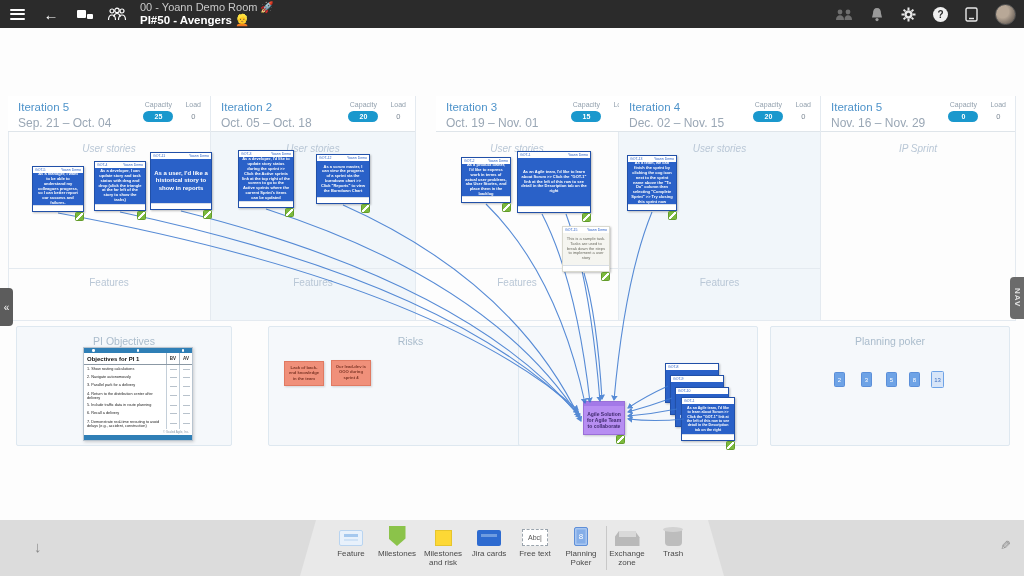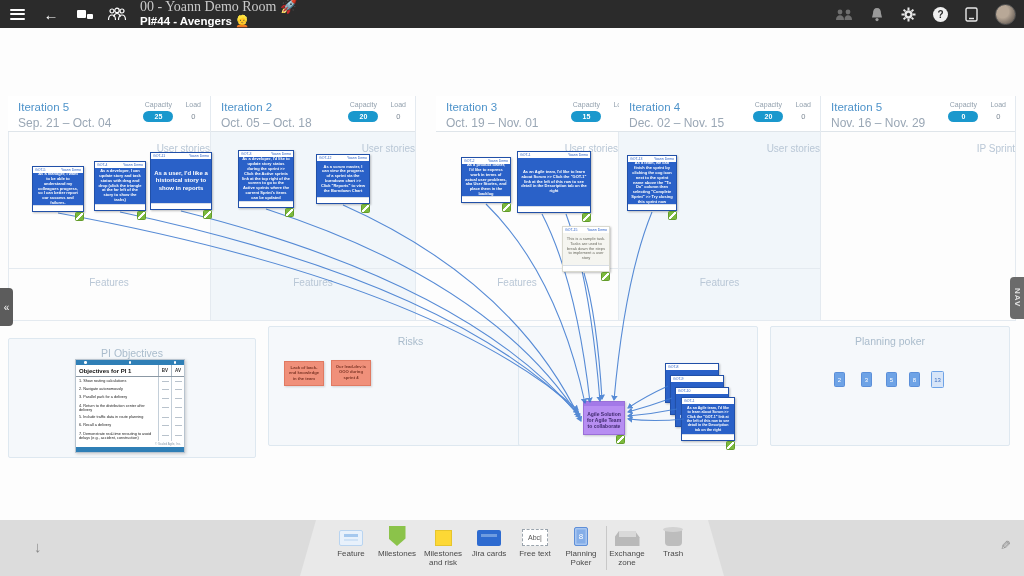--- a/index.html
+++ b/index.html
@@ -12,21 +12,21 @@
   .tb-btn { display:flex; align-items:center; justify-content:center; height:28px; cursor:pointer; }
   .hamburger { width:34px; }
   .hamburger .bars { width:15px; height:11px; display:flex; flex-direction:column; justify-content:space-between; }
   .hamburger .bars i { display:block; height:2px; background:#fff; border-radius:1px; }
   .backarrow { width:34px; color:#fff; font-size:15px; font-weight:bold; }
   .boardicon { width:34px; position:relative; }
   .boardicon .b1 { width:9px; height:8px; background:#fff; border-radius:1px; display:inline-block; }
   .boardicon .b2 { width:6px; height:5px; background:#fff; border-radius:1px; display:inline-block; margin-left:1px; margin-top:4px; }
   .peopleicon { width:30px; }
   .titles { margin-left:8px; line-height:1.15; }
-  .titles .room { font-size:14px; color:#c9c9c9;font-family:Liberation Serif, serif; }
+  .titles .room { font-size:11px; color:#c9c9c9; }
   .titles .board { font-size:11.5px; color:#fff; font-weight:bold; }
   .tb-right { margin-left:auto; display:flex; align-items:center; gap:17px; padding-right:8px; }
   .helpicon { width:15px; height:15px; border-radius:50%; background:#efefef; color:#2b2b2b;
               font-size:10px; font-weight:bold; display:flex; align-items:center; justify-content:center; }
   .avatar { width:21px; height:21px; border-radius:50%;
             background:radial-gradient(circle at 35% 35%, #b8a897 0 35%, #7d7268 70%, #55493f 100%);
             border:1px solid #555; }
 
   
   .board-line { position:absolute; background:#e4eaf0; z-index:1; }
@@ -35,21 +35,21 @@
   .iter-head { position:absolute; top:96px; height:36px; background:#fff; border-bottom:1px solid #dfe5ea;
                display:flex; justify-content:space-between; padding:5px 9px 0 10px; z-index:2; }
   .iter-name { font-size:11.5px; color:#4e93ca; }
   .iter-dates { font-size:12px; color:#9aa7b5; margin-top:3px; }
   .iter-metrics { display:flex; gap:12px; text-align:center; }
   .metric-label { font-size:7px; color:#93a1ae; }
   .cap-pill { width:30px; height:11px; border-radius:6px; background:#1a98cd; color:#fff;
               font-size:7px; font-weight:bold; line-height:11px; text-align:center; margin-top:3px; cursor:pointer; }
   .load-val { font-size:7.5px; color:#7c8894; margin-top:4px; }
 
-  .lane-label { position:absolute; top:143px; text-align:right; font-size:10px; color:#b9c7d6; z-index:2; }
+  .lane-label { position:absolute; top:143px; text-align:center; font-size:10px; color:#b9c7d6; z-index:2;font-style:italic; }
   .feat-label { position:absolute; top:277px; text-align:center; font-size:10px; color:#b9c7d6; z-index:2; }
 
   
   .jcard { position:absolute; background:#2a61c8; border:1px solid #2150a8; box-shadow:1px 1px 2px rgba(0,0,0,.25);
            display:flex; flex-direction:column; z-index:6; cursor:pointer; }
   .jh { background:#fff; height:6px; display:flex; justify-content:space-between; align-items:center;
         padding:0 2px; font-size:3.5px; color:#2a61c8; overflow:hidden; flex:none; }
   .jb { flex:1; color:#fff; font-weight:bold; font-size:4px; line-height:1.2; text-align:center;
         padding:2px 3px; display:flex; align-items:center; justify-content:center; overflow:hidden; }
   .jf { background:#fff; height:6px; border-top:1px solid #d7dee8; font-size:3px; color:#9aa7b5;
@@ -68,21 +68,21 @@
   .s5 { left:316px; top:154px; width:54px; height:50px; }
   .s6 { left:461px; top:157px; width:50px; height:46px; }
   .s7 { left:517px; top:151px; width:74px; height:62px; }
   .s8 { left:627px; top:155px; width:50px; height:56px; }
   .stask { left:562px; top:226px; width:48px; height:46px; }
 
   
   .panel { position:absolute; top:326px; height:120px; background:#f5f8fb; border:1px solid #dee8f0;
            border-radius:2px; z-index:2; }
   .panel-title { position:absolute; top:8px; left:0; right:0; text-align:center; font-size:10.5px; color:#aabccc; }
-  .p1 { left:8px;   width:248px;margin-top:12px; }
+  .p1 { left:16px;   width:216px; }
   .p2 { left:268px; width:285px; }
   .p3 { left:518px; width:240px; }
   .p4 { left:770px; width:240px; }
 
   
   .doc { position:absolute; left:66px; top:20px; width:110px; height:94px; background:#fff;
          border:1px solid #b8c4cf; box-shadow:1px 1px 3px rgba(0,0,0,.18); display:flex; flex-direction:column; cursor:pointer; }
   .doc-top, .doc-bottom { height:5px; background:#2f7fb6; display:flex; align-items:center;
                           justify-content:space-between; padding:0 8px; flex:none; }
   .doc-top i { width:2.5px; height:2.5px; background:#fff; border-radius:50%; }
@@ -193,21 +193,21 @@
           <circle cx="15" cy="4" r="2"></circle>
           <circle cx="10" cy="3.4" r="2.2"></circle>
         <path d="M1.5 13 C1.5 9.5 3 8 5 8 C7 8 8.5 9.5 8.5 13"></path>
         <path d="M11.5 13 C11.5 9.5 13 8 15 8 C17 8 18.5 9.5 18.5 13"></path>
         <path d="M6.8 10 C7.2 7.5 8.4 6.5 10 6.5 C11.6 6.5 12.8 7.5 13.2 10"></path>
       </g>
     </svg>
   </div>
   <div class="titles">
     <div class="room">00 - Yoann Demo Room 🚀</div>
-    <div class="board">PI#44 - Avengers 👱</div>
+    <div class="board">PI#50 - Avengers 👱</div>
   </div>
   <div class="tb-right">
     <svg width="18" height="13" viewBox="0 0 18 13">
       <g fill="#6f6f6f">
         <circle cx="5" cy="4" r="2.4"></circle>
           <circle cx="13" cy="4" r="2.4"></circle>
         <path d="M1 12 C1 8.8 2.8 7.3 5 7.3 C7.2 7.3 9 8.8 9 12 Z"></path>
         <path d="M9.5 12 C9.6 8.8 10.8 7.3 13 7.3 C15.2 7.3 17 8.8 17 12 Z"></path>
       </g>
     </svg>

